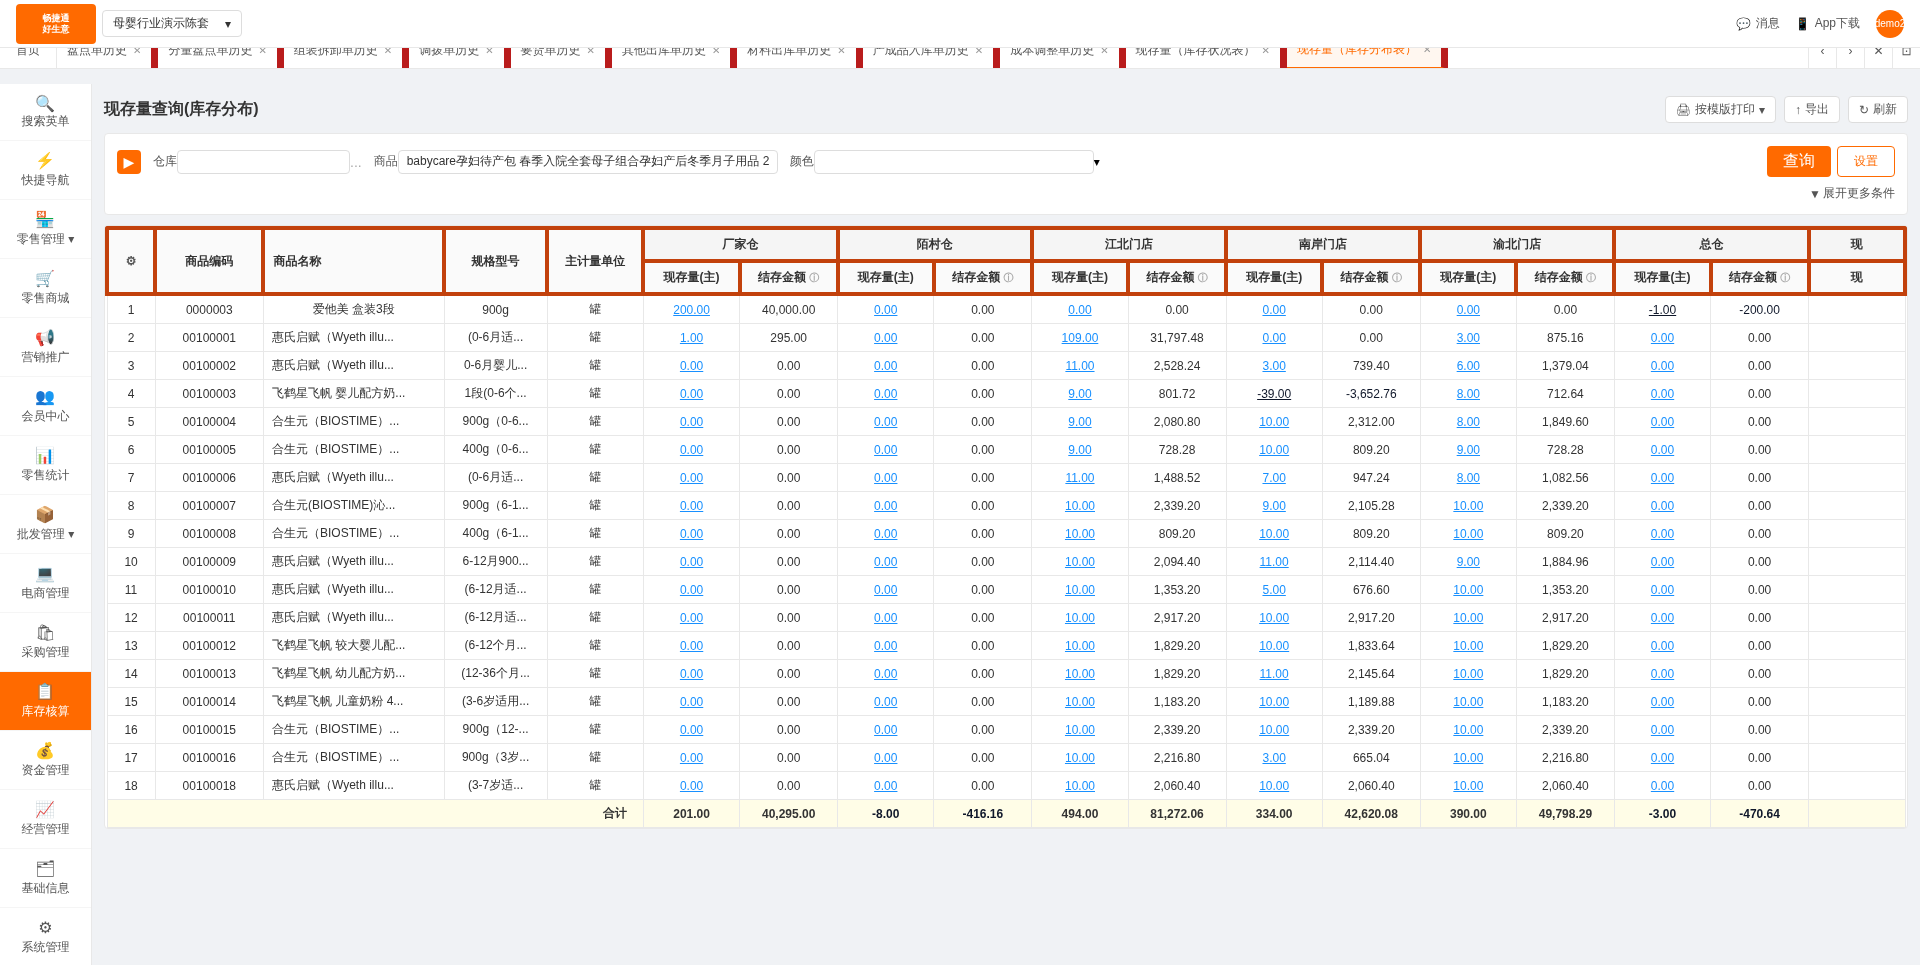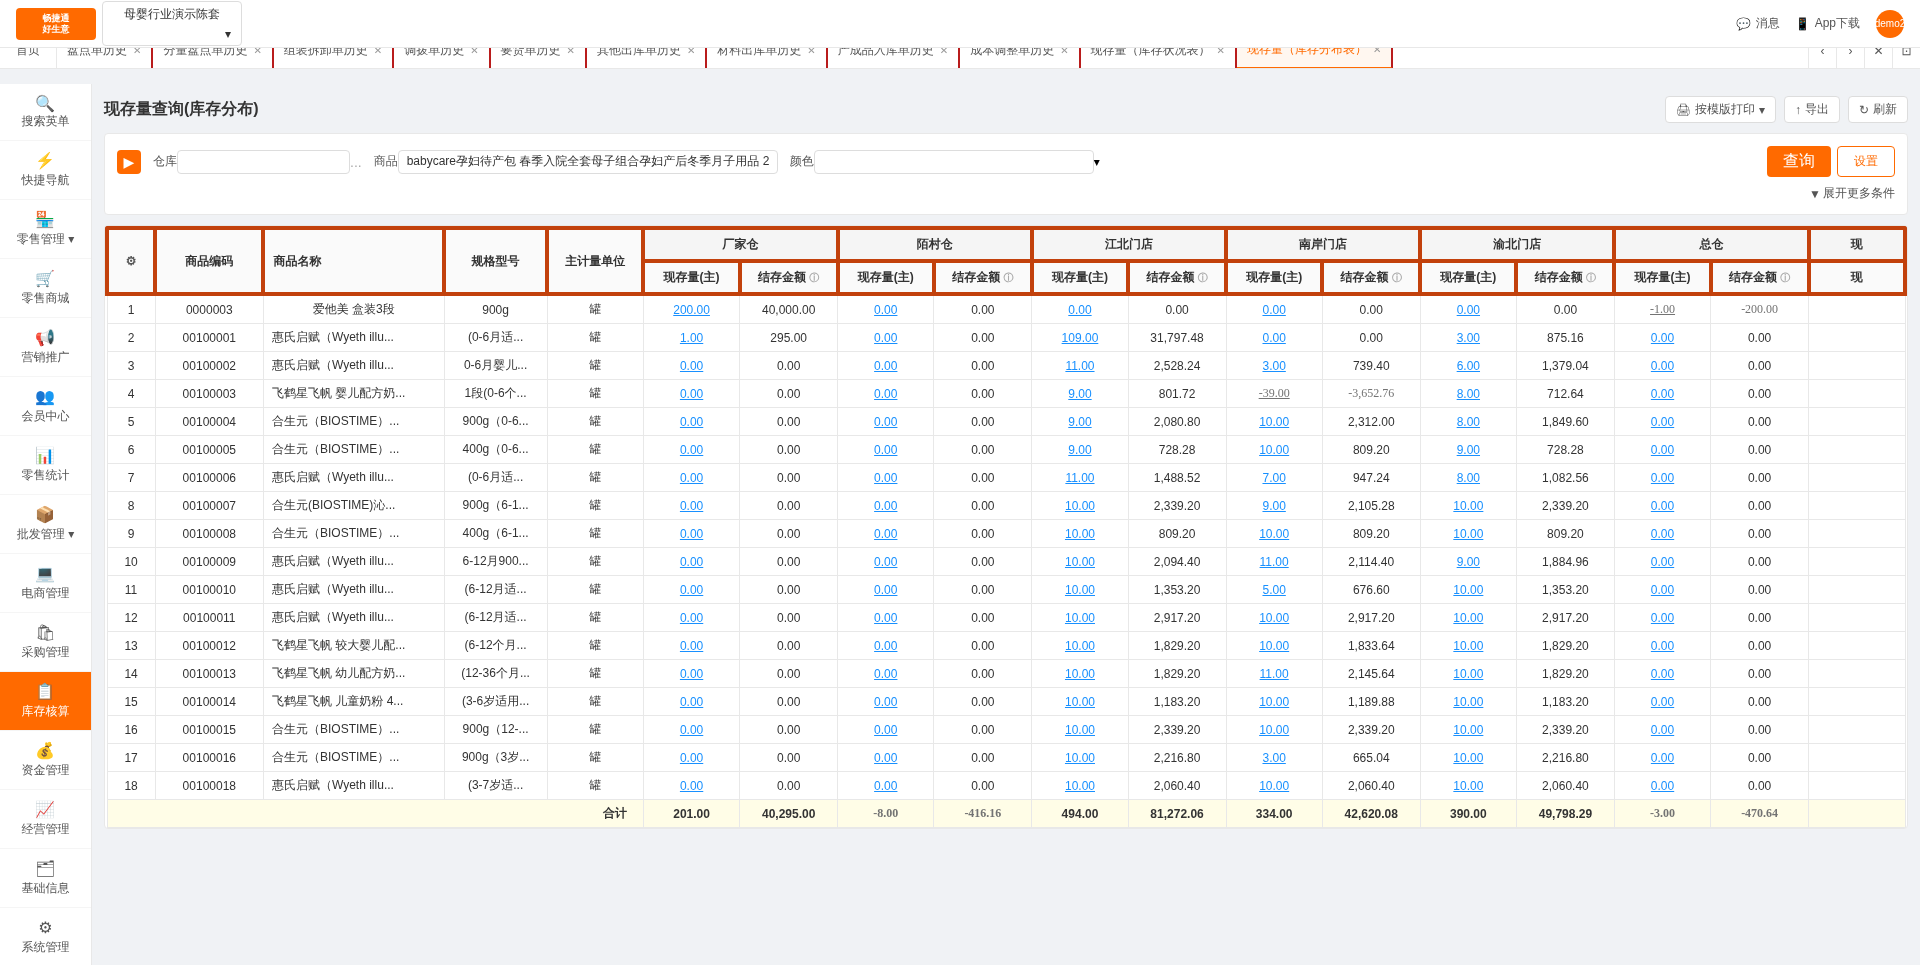--- a/index.html
+++ b/index.html
@@ -18,42 +18,41 @@
       top: 0; left: 0; right: 0;
       z-index: 100;
     }
     .logo-area {
       display: flex;
       align-items: center;
       gap: 6px;
     }
     .logo-img {
       width: 80px;
-      height: 32px;
+      height: 40px;
       background: #ff6a00;
       border-radius: 4px;
       display: flex;
       align-items: center;
       justify-content: center;
       color: white;
       font-size: 10px;
       font-weight: bold;
     }
     .top-selector {
       display: flex;
       align-items: center;
       gap: 4px;
       padding: 4px 10px;
       border: 1px solid #ddd;
       border-radius: 4px;
       cursor: pointer;
       font-size: 12px;
       color: #333;
       min-width: 140px;
-      flex-direction: column;
     }
     .top-right {
       display: flex;
       align-items: center;
       gap: 16px;
     }
     .top-right-item {
       display: flex;
       align-items: center;
       gap: 4px;
@@ -80,21 +79,21 @@
       align-items: center;
       z-index: 99;
       overflow: hidden;
       height: 36px;
     }
     .tab-item {
       display: flex;
       align-items: center;
       padding: 0 10px;
       height: 36px;
-      border-right: 2px solid #b91c1c;
+      border-right: 7px solid #b91c1c;
       cursor: pointer;
       white-space: nowrap;
       color: #555;
       font-size: 12px;
       gap: 4px;
     }
     .tab-item.active {
       background: #fff7f0;
       color: #ff6a00;
       border-bottom: 2px solid #ff6a00;
@@ -319,22 +318,21 @@
     tbody tr.summary-row {
       background: #fffde7;
       font-weight: bold;
     }
     .num-link {
       color: #1890ff;
       text-decoration: underline;
       cursor: pointer;
     }
     .num-negative {
-      color: #737373;
-      font-family: Liberation Serif, serif;
+      color: #0f172a;
     }
     .gear-icon {
       color: #555;
       cursor: pointer;
     }
     .info-icon {
       color: #aaa;
       font-size: 10px;
       cursor: pointer;
     }

